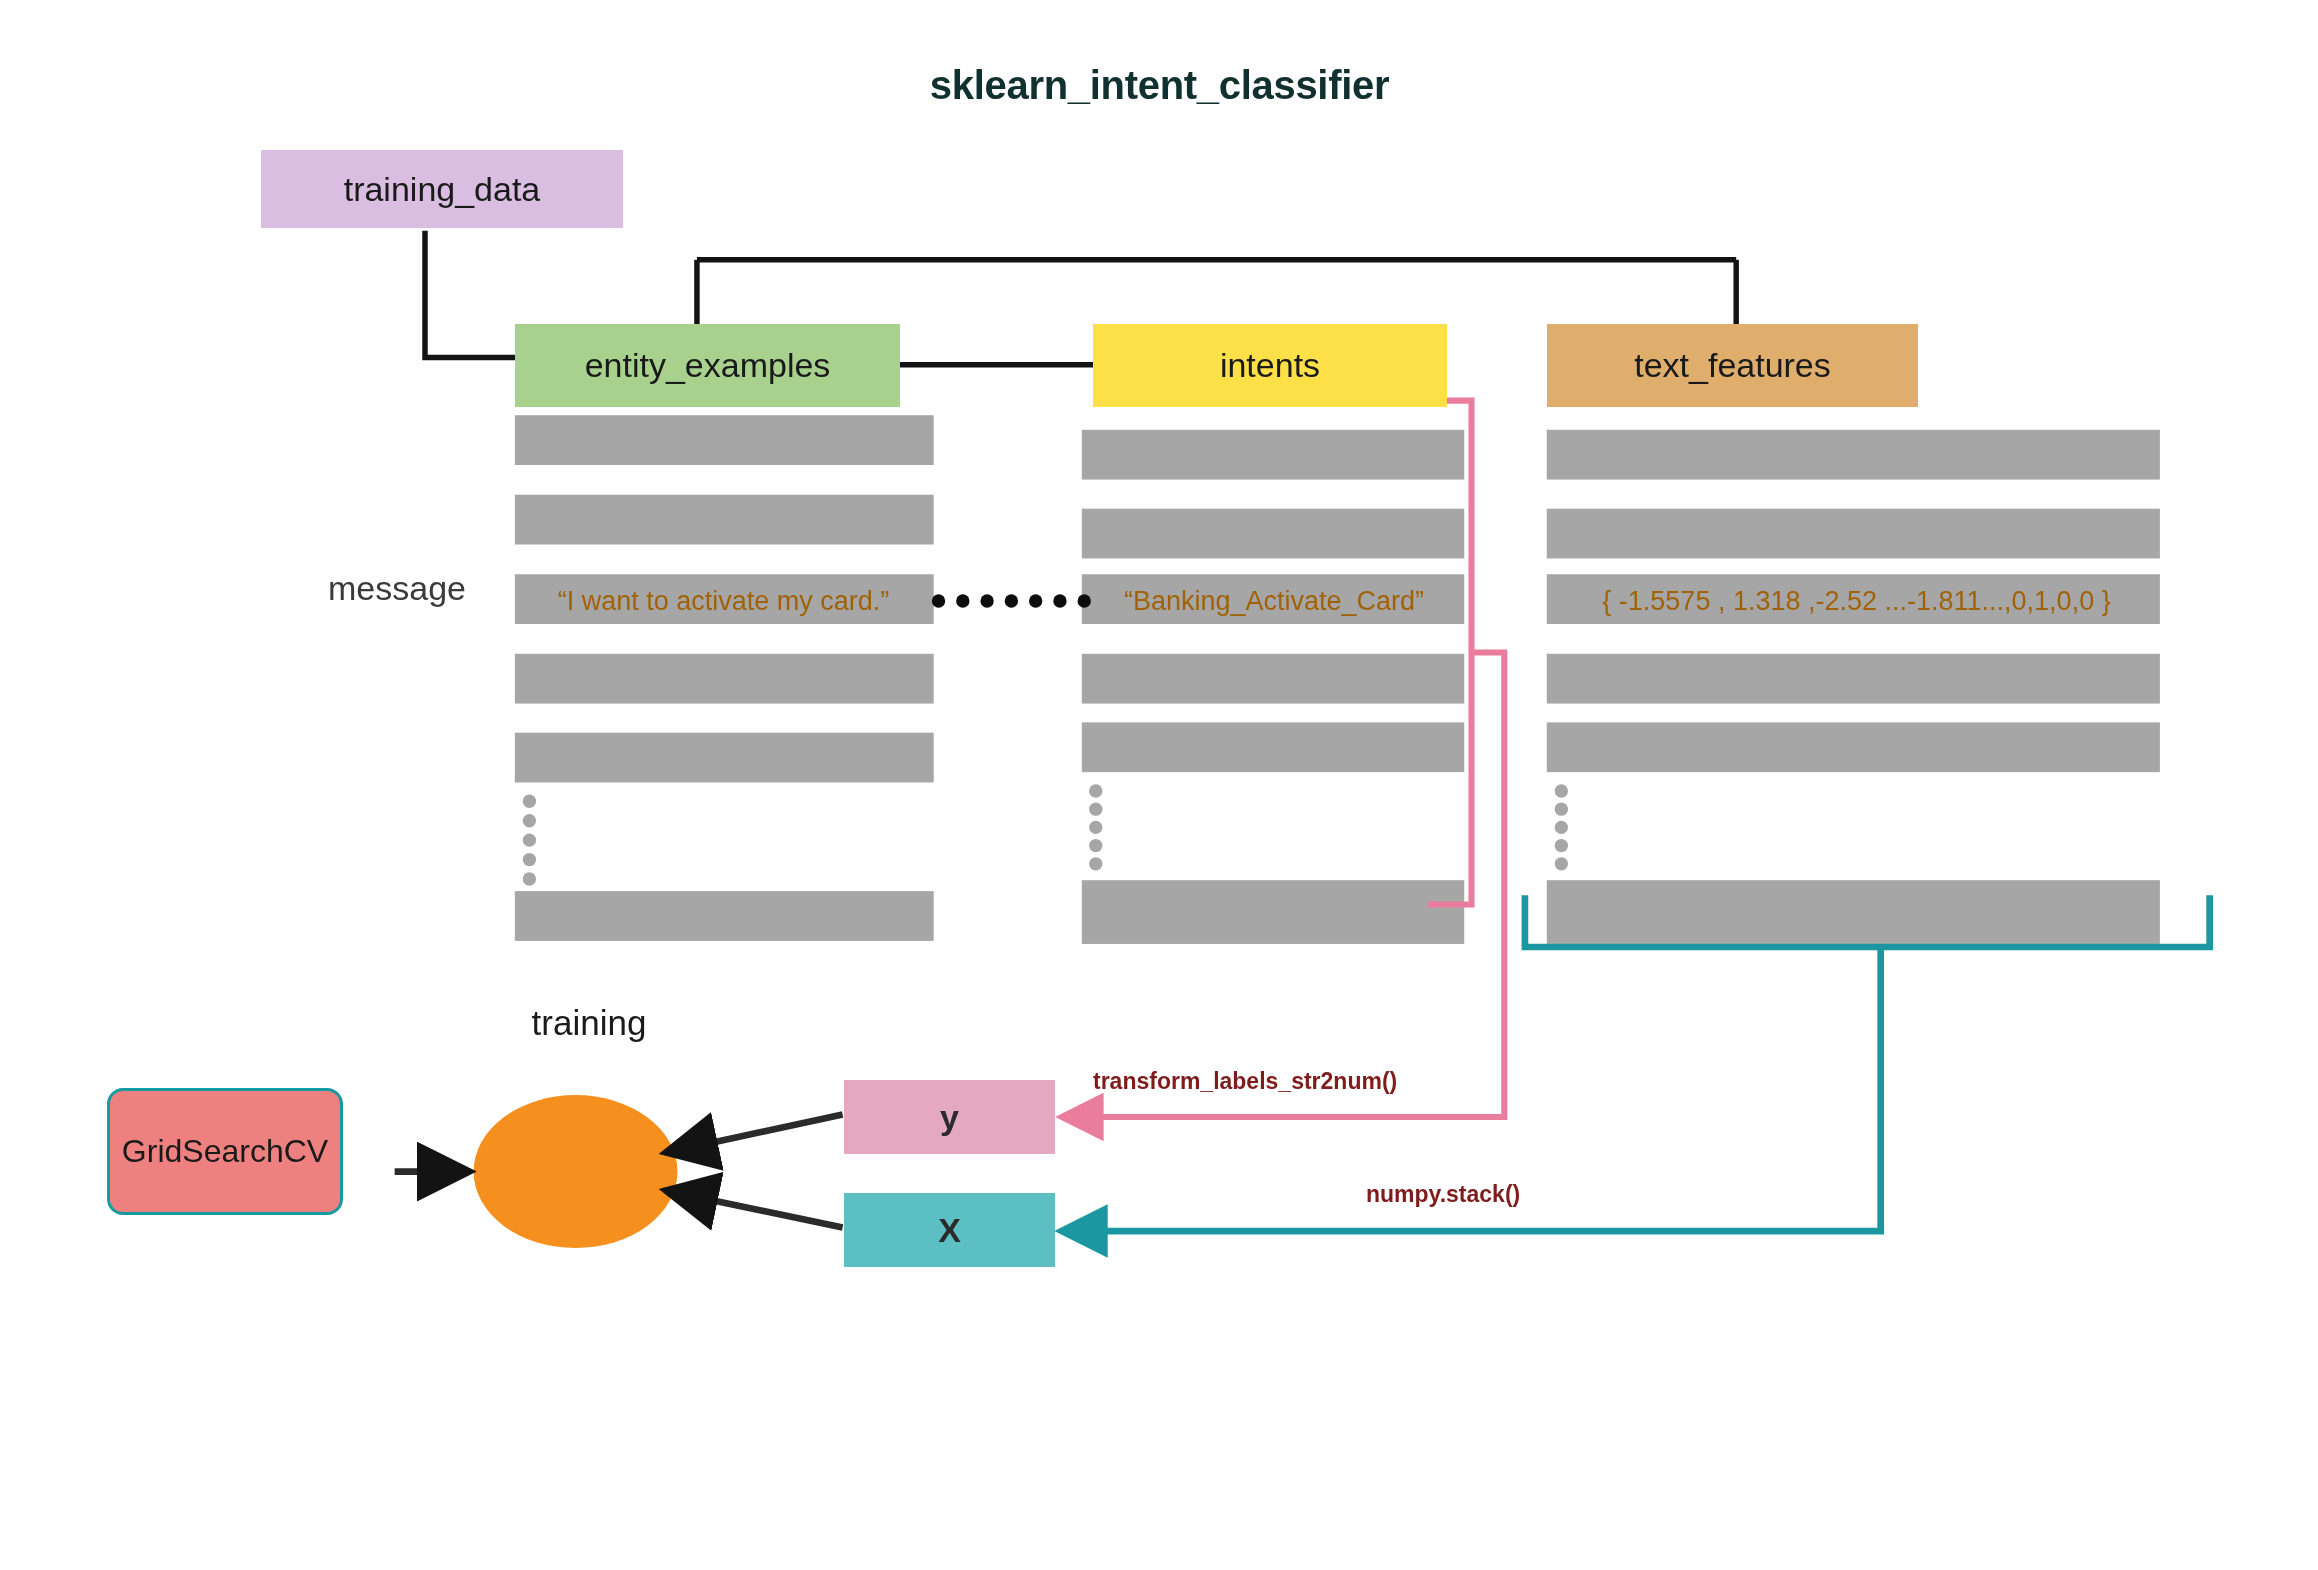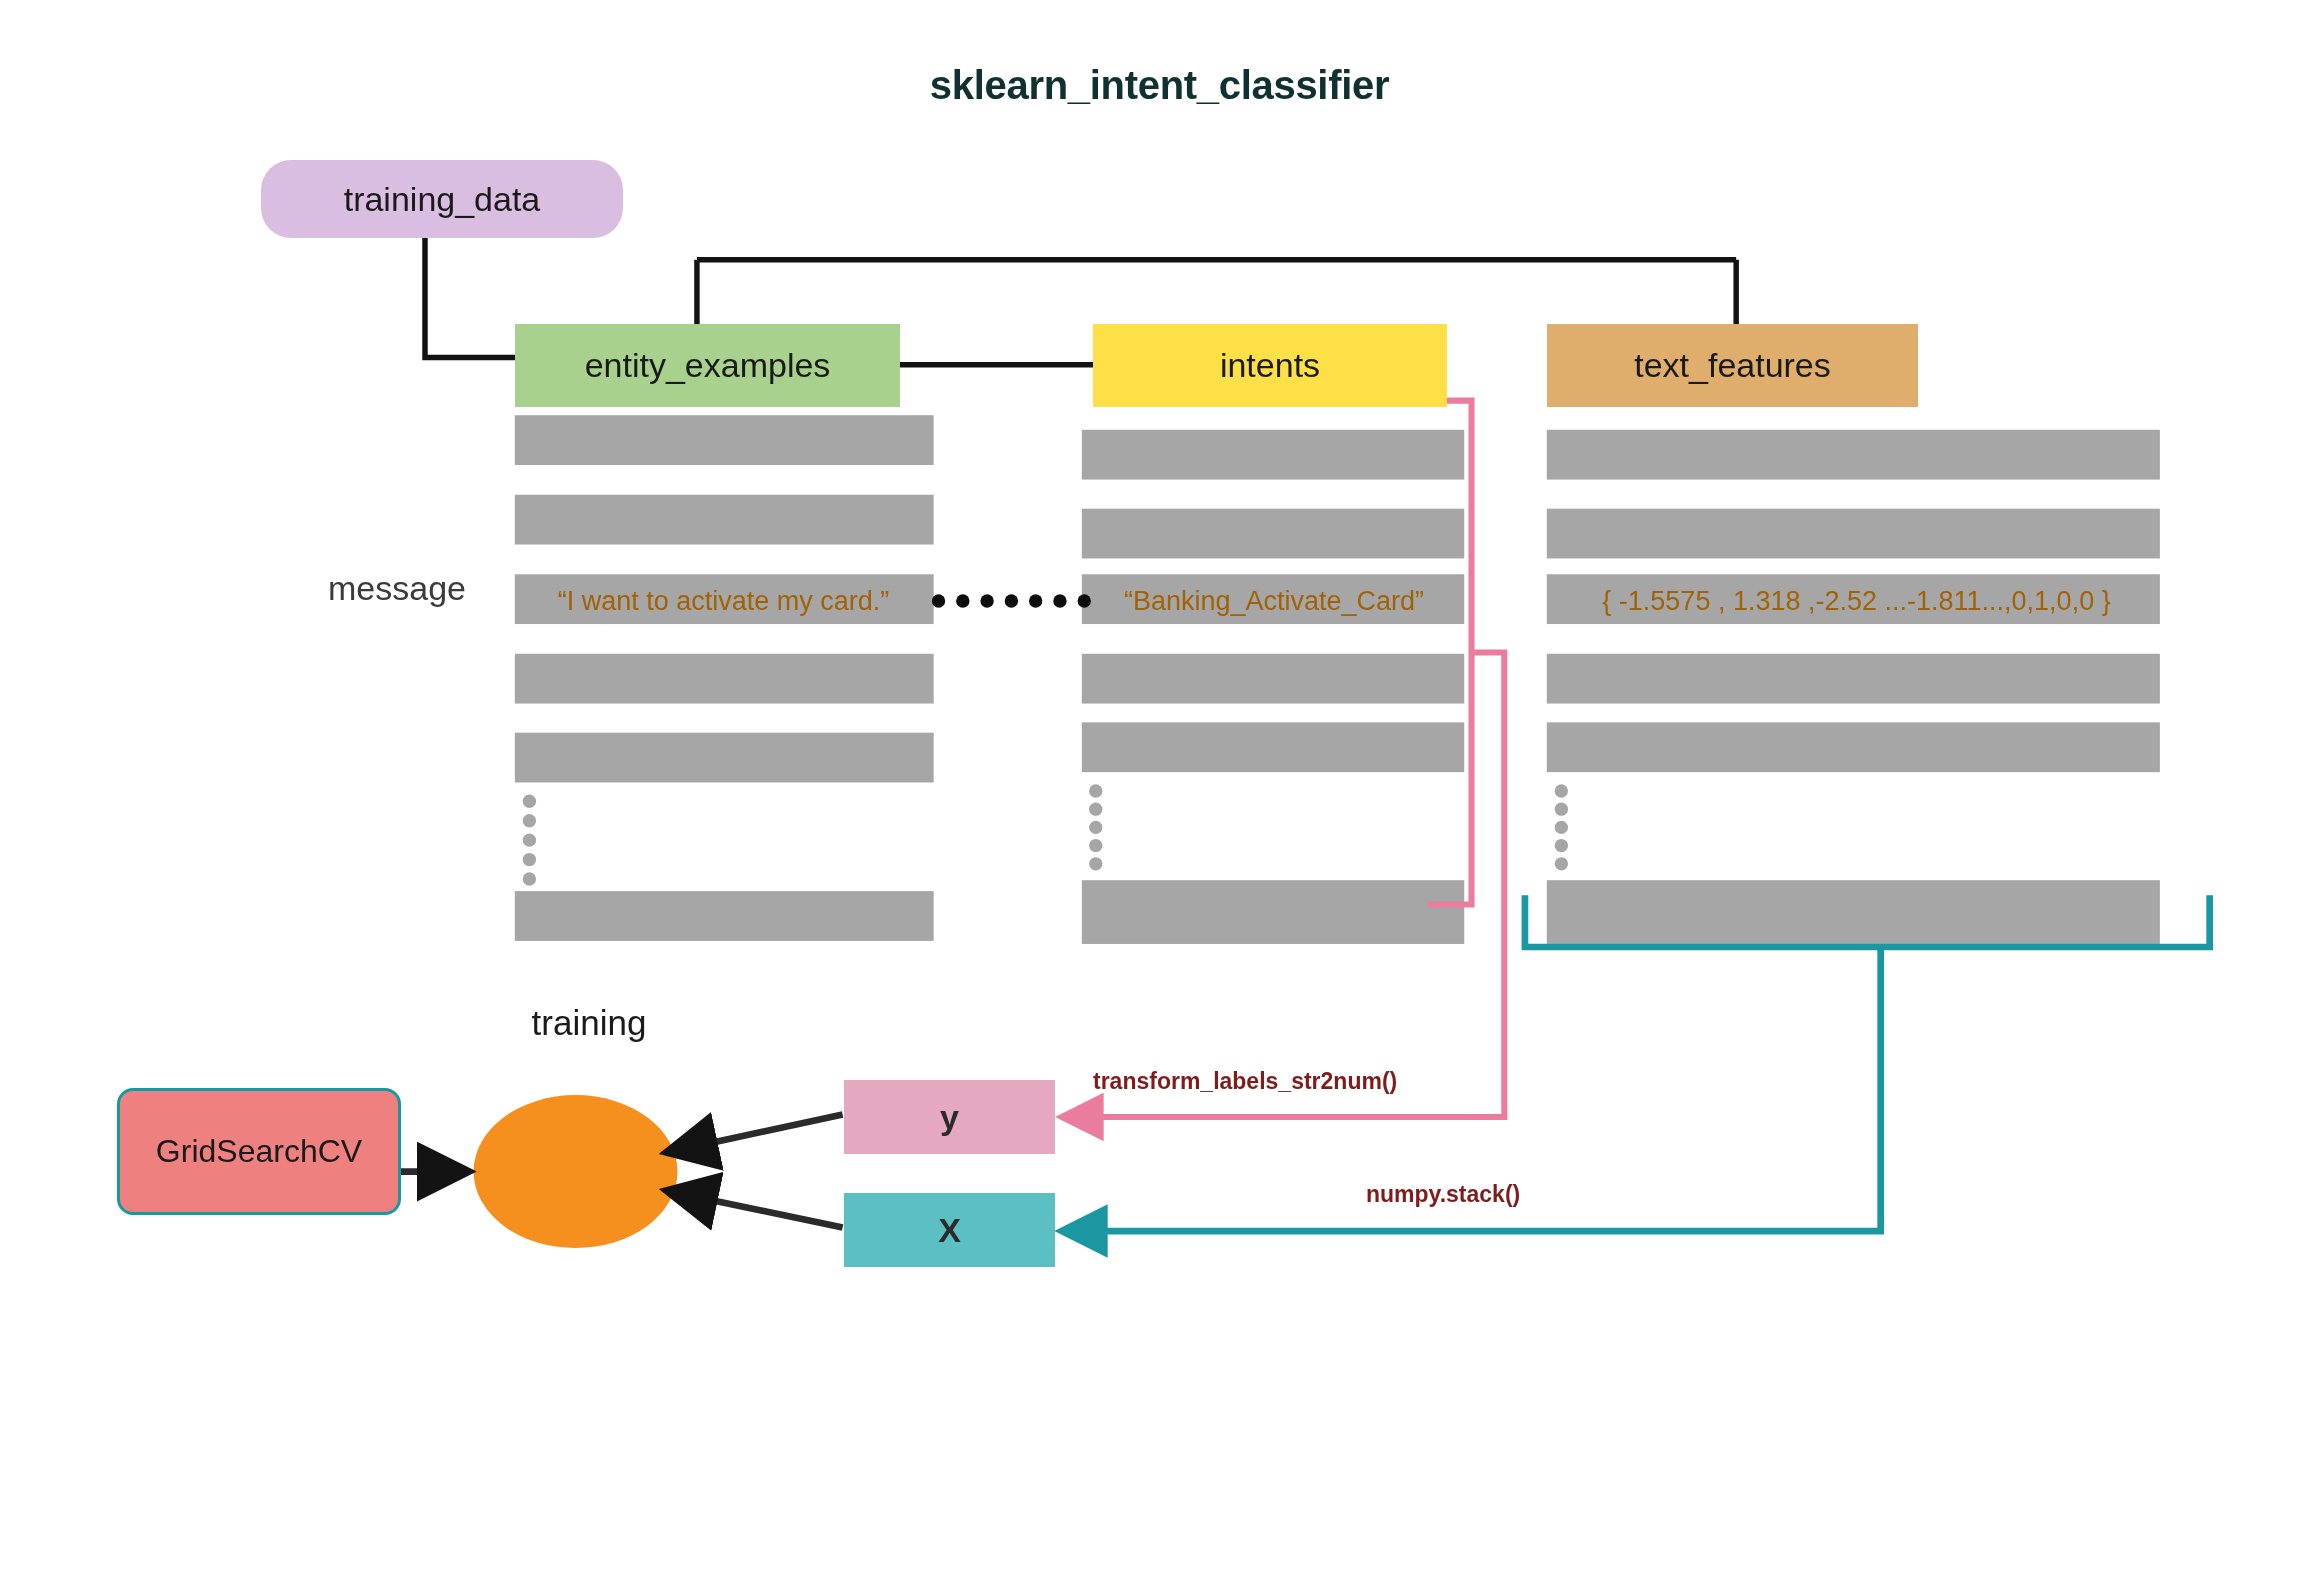--- a/index.html
+++ b/index.html
@@ -40,24 +40,23 @@
     left: 0;
     top: 63px;
     width: 2319px;
     text-align: center;
     font-size: 40px;
     font-weight: bold;
     color: #10312f;
     letter-spacing: -0.3px;
   }
   .box-training-data {
-    left: 261px; top: 160px; width: 362px; height: 78px;
+    left: 261px; top: 150px; width: 362px; height: 78px;
     background: #dabee1;
     font-size: 34px;
-    border-radius: 30px;
   }
   .box-entity {
     left: 515px; top: 324px; width: 385px; height: 83px;
     background: #a9d18e;
     font-size: 34px;
   }
   .box-intents {
     left: 1093px; top: 324px; width: 354px; height: 83px;
     background: #fde047;
     font-size: 34px;
@@ -95,21 +94,21 @@
     left: 844px; top: 1080px; width: 211px; height: 74px;
     background: #e4a9c1;
     font-size: 34px; font-weight: bold; color: #2b2b2b;
   }
   .box-x {
     left: 844px; top: 1193px; width: 211px; height: 74px;
     background: #5bbfc3;
     font-size: 34px; font-weight: bold; color: #2b2b2b;
   }
   .box-grid {
-    left: 117px; top: 1088px; width: 284px; height: 127px;
+    left: 107px; top: 1088px; width: 236px; height: 127px;
     background: #ef8080;
     border: 3px solid #169aa2;
     border-radius: 16px;
     font-size: 32px;
   }
   .label-svm {
     left: 471px; top: 1105px; width: 200px; height: 97px;
     font-size: 33px; font-weight: bold; color: #111111;
   }
   .fn-label {

